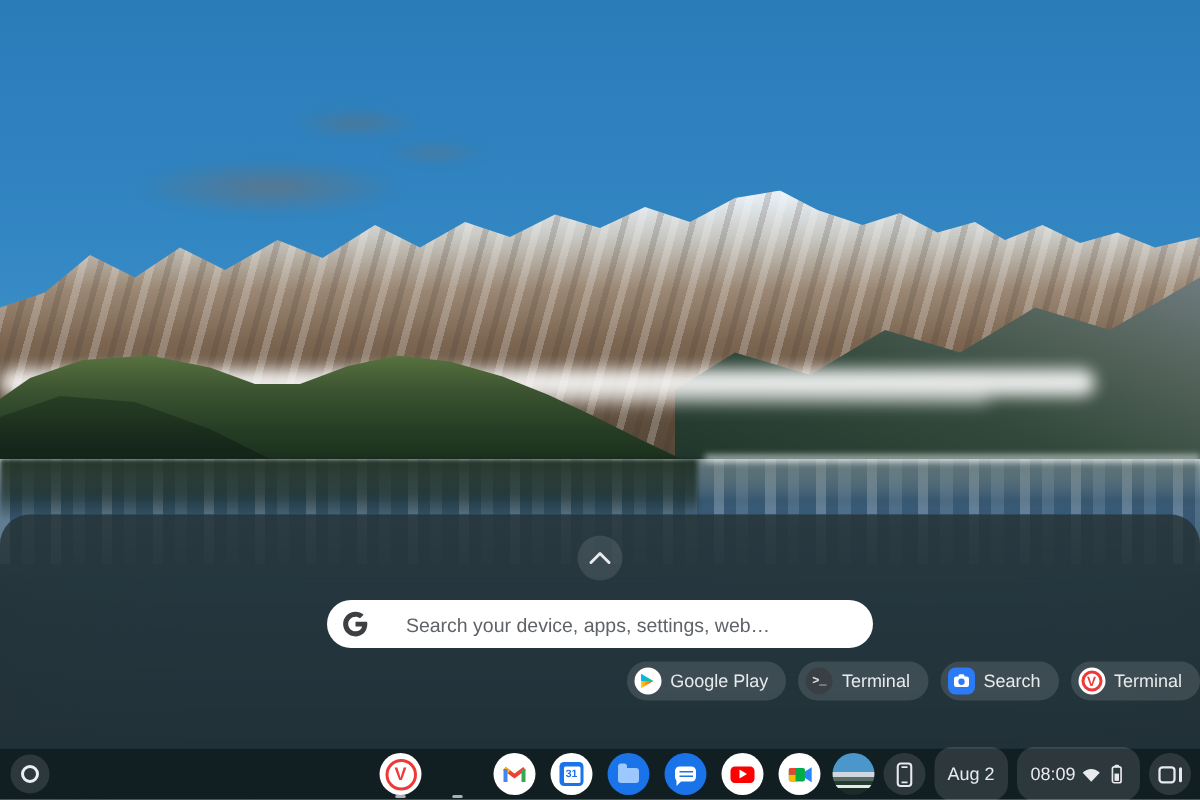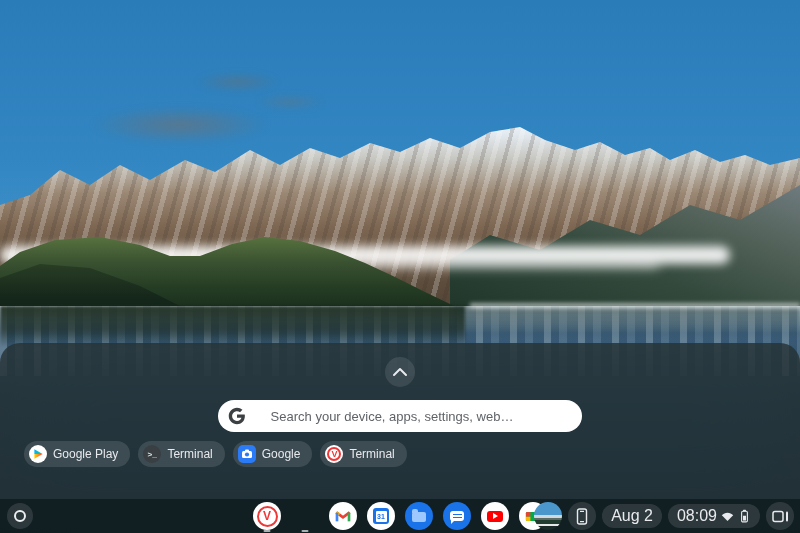--- a/index.html
+++ b/index.html
@@ -60,21 +60,21 @@
   .chevron-btn { position:absolute; left:385px; top:14px; width:30px; height:30px; border-radius:50%;
     background:rgba(255,255,255,0.10); border:none; display:flex; align-items:center; justify-content:center; cursor:pointer; }
 
   .searchbar { position:absolute; left:218px; top:57px; width:364px; height:32px;
     background:#ffffff; border-radius:16px; display:flex; align-items:center; padding:0 10px; }
   .searchbar .gicon { width:18px; height:18px; flex:none; display:flex; }
   .searchbar input { flex:1; border:none; outline:none; background:transparent;
     font-size:13px; color:#202124; text-align:center; padding-right:34px; font-family:"Liberation Sans",sans-serif; }
   .searchbar input::placeholder { color:#5f6368; opacity:1; }
 
-  .chips-row { position:absolute; left:0; right:0; top:98px; display:flex; justify-content:flex-start; gap:8px;margin-left:24px; }
+  .chips-row { position:absolute; left:0; right:0; top:98px; display:flex; justify-content:flex-end; gap:8px; }
   .chip { height:26px; border-radius:13px; background:rgba(255,255,255,0.12); border:none; cursor:pointer;
     display:flex; align-items:center; gap:6px; padding:0 12px 0 5px; color:#e8eaed; font-size:12px;
     font-family:"Liberation Sans",sans-serif; }
   .chip-ic { width:18px; height:18px; flex:none; border-radius:50%; position:relative; display:flex; align-items:center; justify-content:center; }
   .chip-ic.white { background:#fff; }
   .chip-ic.terminal { background:#3a3f44; color:#dfe3e6; font-family:"Liberation Mono",monospace; font-size:8px; font-weight:bold; }
   .chip-ic.camera { border-radius:5px; background:#2b7bf6; }
 
   
   .shelf { position:absolute; left:0; right:0; bottom:0; height:34px;
@@ -115,22 +115,22 @@
 
   .yt-body { width:16px; height:11px; background:#ff0000; border-radius:3px; display:flex; align-items:center; justify-content:center; }
   .yt-body::before { content:""; border-left:5px solid #fff; border-top:3px solid transparent; border-bottom:3px solid transparent; }
 
   
   .status { position:absolute; right:6px; top:0; height:34px; display:flex; align-items:center; gap:6px; }
   .round-btn { width:28px; height:28px; border-radius:50%; border:none; cursor:pointer;
     background:rgba(255,255,255,0.12); display:flex; align-items:center; justify-content:center; padding:0; }
   .thumb { width:28px; height:28px; border-radius:50%; border:none; cursor:pointer; padding:0; overflow:hidden;
     background:linear-gradient(180deg,#4b97cc 0% 45%,#cfd8de 45% 56%,#5b6b66 56% 66%,#223c30 66% 77%,#e8e8e8 77% 84%,#1c2a28 84% 100%); }
-  .pill { height:24px; border-radius:12px; background:rgba(255,255,255,0.12); border:none; cursor:pointer;
-    display:flex; align-items:center; gap:4px; padding:0 9px; color:#e8eaed; font-size:16px; font-family:"Liberation Sans",sans-serif; }
+  .pill { height:36px; border-radius:12px; background:rgba(255,255,255,0.12); border:none; cursor:pointer;
+    display:flex; align-items:center; gap:4px; padding:0 9px; color:#e8eaed; font-size:12px; font-family:"Liberation Sans",sans-serif; }
 </style>
 </head>
 <body>
 
 <div class="screen">
 
   <div class="wallpaper">
     <div class="sky"></div>
     <div class="cloud c1"></div>
     <div class="cloud c2"></div>
@@ -191,21 +191,21 @@
       </button>
 
       <button class="chip">
         <span class="chip-ic camera">
           <svg width="12" height="10" viewBox="0 0 12 10">
             <rect x="1" y="2" width="10" height="7" rx="1.5" fill="#fff"></rect>
             <rect x="4" y="0.5" width="4" height="2.5" rx="1" fill="#fff"></rect>
             <circle cx="6" cy="5.5" r="2.1" fill="#2b7bf6"></circle>
           </svg>
         </span>
-        <span>Google</span>
+        <span>Search</span>
       </button>
 
 
       <button class="chip">
         <span class="chip-ic white">
           <span class="viv-ring" style="inset:2px; border-width:2px;"></span>
           <span class="viv-v" style="font-size:9px;">V</span>
         </span>
         <span>Terminal</span>
       </button>

